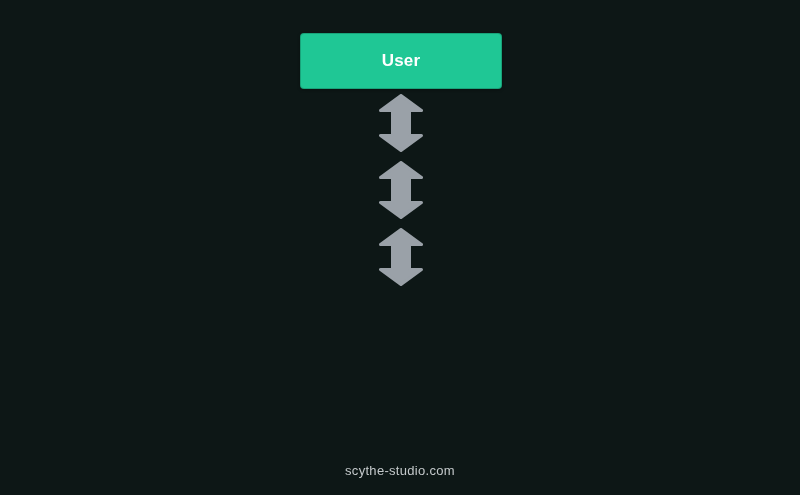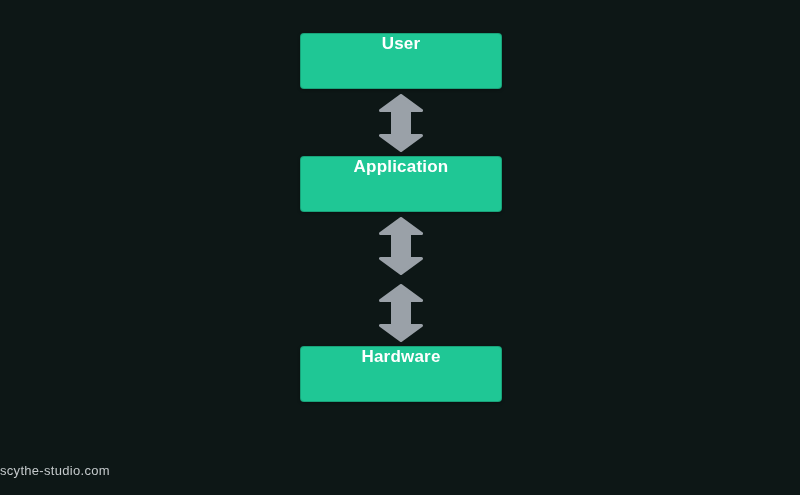--- a/index.html
+++ b/index.html
@@ -28,39 +28,41 @@
     flex-direction: column;
     align-items: center;
   }
   .layer-box {
     width: 202px; height: 56px;
     background: var(--box);
     border: 1px solid rgba(0,0,0,0.18);
     border-radius: 4px;
     box-shadow: 0 1px 3px rgba(0,0,0,0.35);
     display: flex;
+    align-items: center;
     justify-content: center;
   }
   .layer-label {
     color: var(--box_text);
     font-size: 17px;
     font-weight: bold;
     letter-spacing: 0.2px;
   }
   .arrow-wrap {
     height: 67px;
     display: flex;
     align-items: center;
     justify-content: center;
   }
   .arrow-wrap svg { display: block; }
   .watermark {
     position: absolute;
     left: 0; right: 0;
     top: 463px;
+    text-align: center;
     color: var(--watermark_text);
     font-size: 13px;
     letter-spacing: 0.3px;
   }
 </style>
 </head>
 <body>
 
 <div class="stage">
   <div class="stack">
@@ -68,37 +70,31 @@
     <div class="layer-box">
       <span class="layer-label">User</span>
     </div>
 
     <div class="arrow-wrap">
       <svg width="44" height="58" viewBox="0 0 44 58">
         <polygon points="22,1.5 42.5,16.5 30.5,16.5 30.5,41.5 42.5,41.5 22,56.5 1.5,41.5 13.5,41.5 13.5,16.5 1.5,16.5" stroke-width="3" stroke-linejoin="round" fill="#9aa1a8" stroke="#9aa1a8"></polygon>
       </svg>
     </div>
 
-    <div class="layer-box">
-      <span class="layer-label">Application</span>
-    </div>
 
     <div class="arrow-wrap">
       <svg width="44" height="58" viewBox="0 0 44 58">
         <polygon points="22,1.5 42.5,16.5 30.5,16.5 30.5,41.5 42.5,41.5 22,56.5 1.5,41.5 13.5,41.5 13.5,16.5 1.5,16.5" stroke-width="3" stroke-linejoin="round" fill="#9aa1a8" stroke="#9aa1a8"></polygon>
       </svg>
     </div>
 
 
     <div class="arrow-wrap">
       <svg width="44" height="58" viewBox="0 0 44 58">
         <polygon points="22,1.5 42.5,16.5 30.5,16.5 30.5,41.5 42.5,41.5 22,56.5 1.5,41.5 13.5,41.5 13.5,16.5 1.5,16.5" stroke-width="3" stroke-linejoin="round" fill="#9aa1a8" stroke="#9aa1a8"></polygon>
       </svg>
     </div>
 
-    <div class="layer-box">
-      <span class="layer-label">Hardware</span>
-    </div>
 
   </div>
 
   <div class="watermark">scythe-studio.com</div>
 </div>
 
 </body></html>

